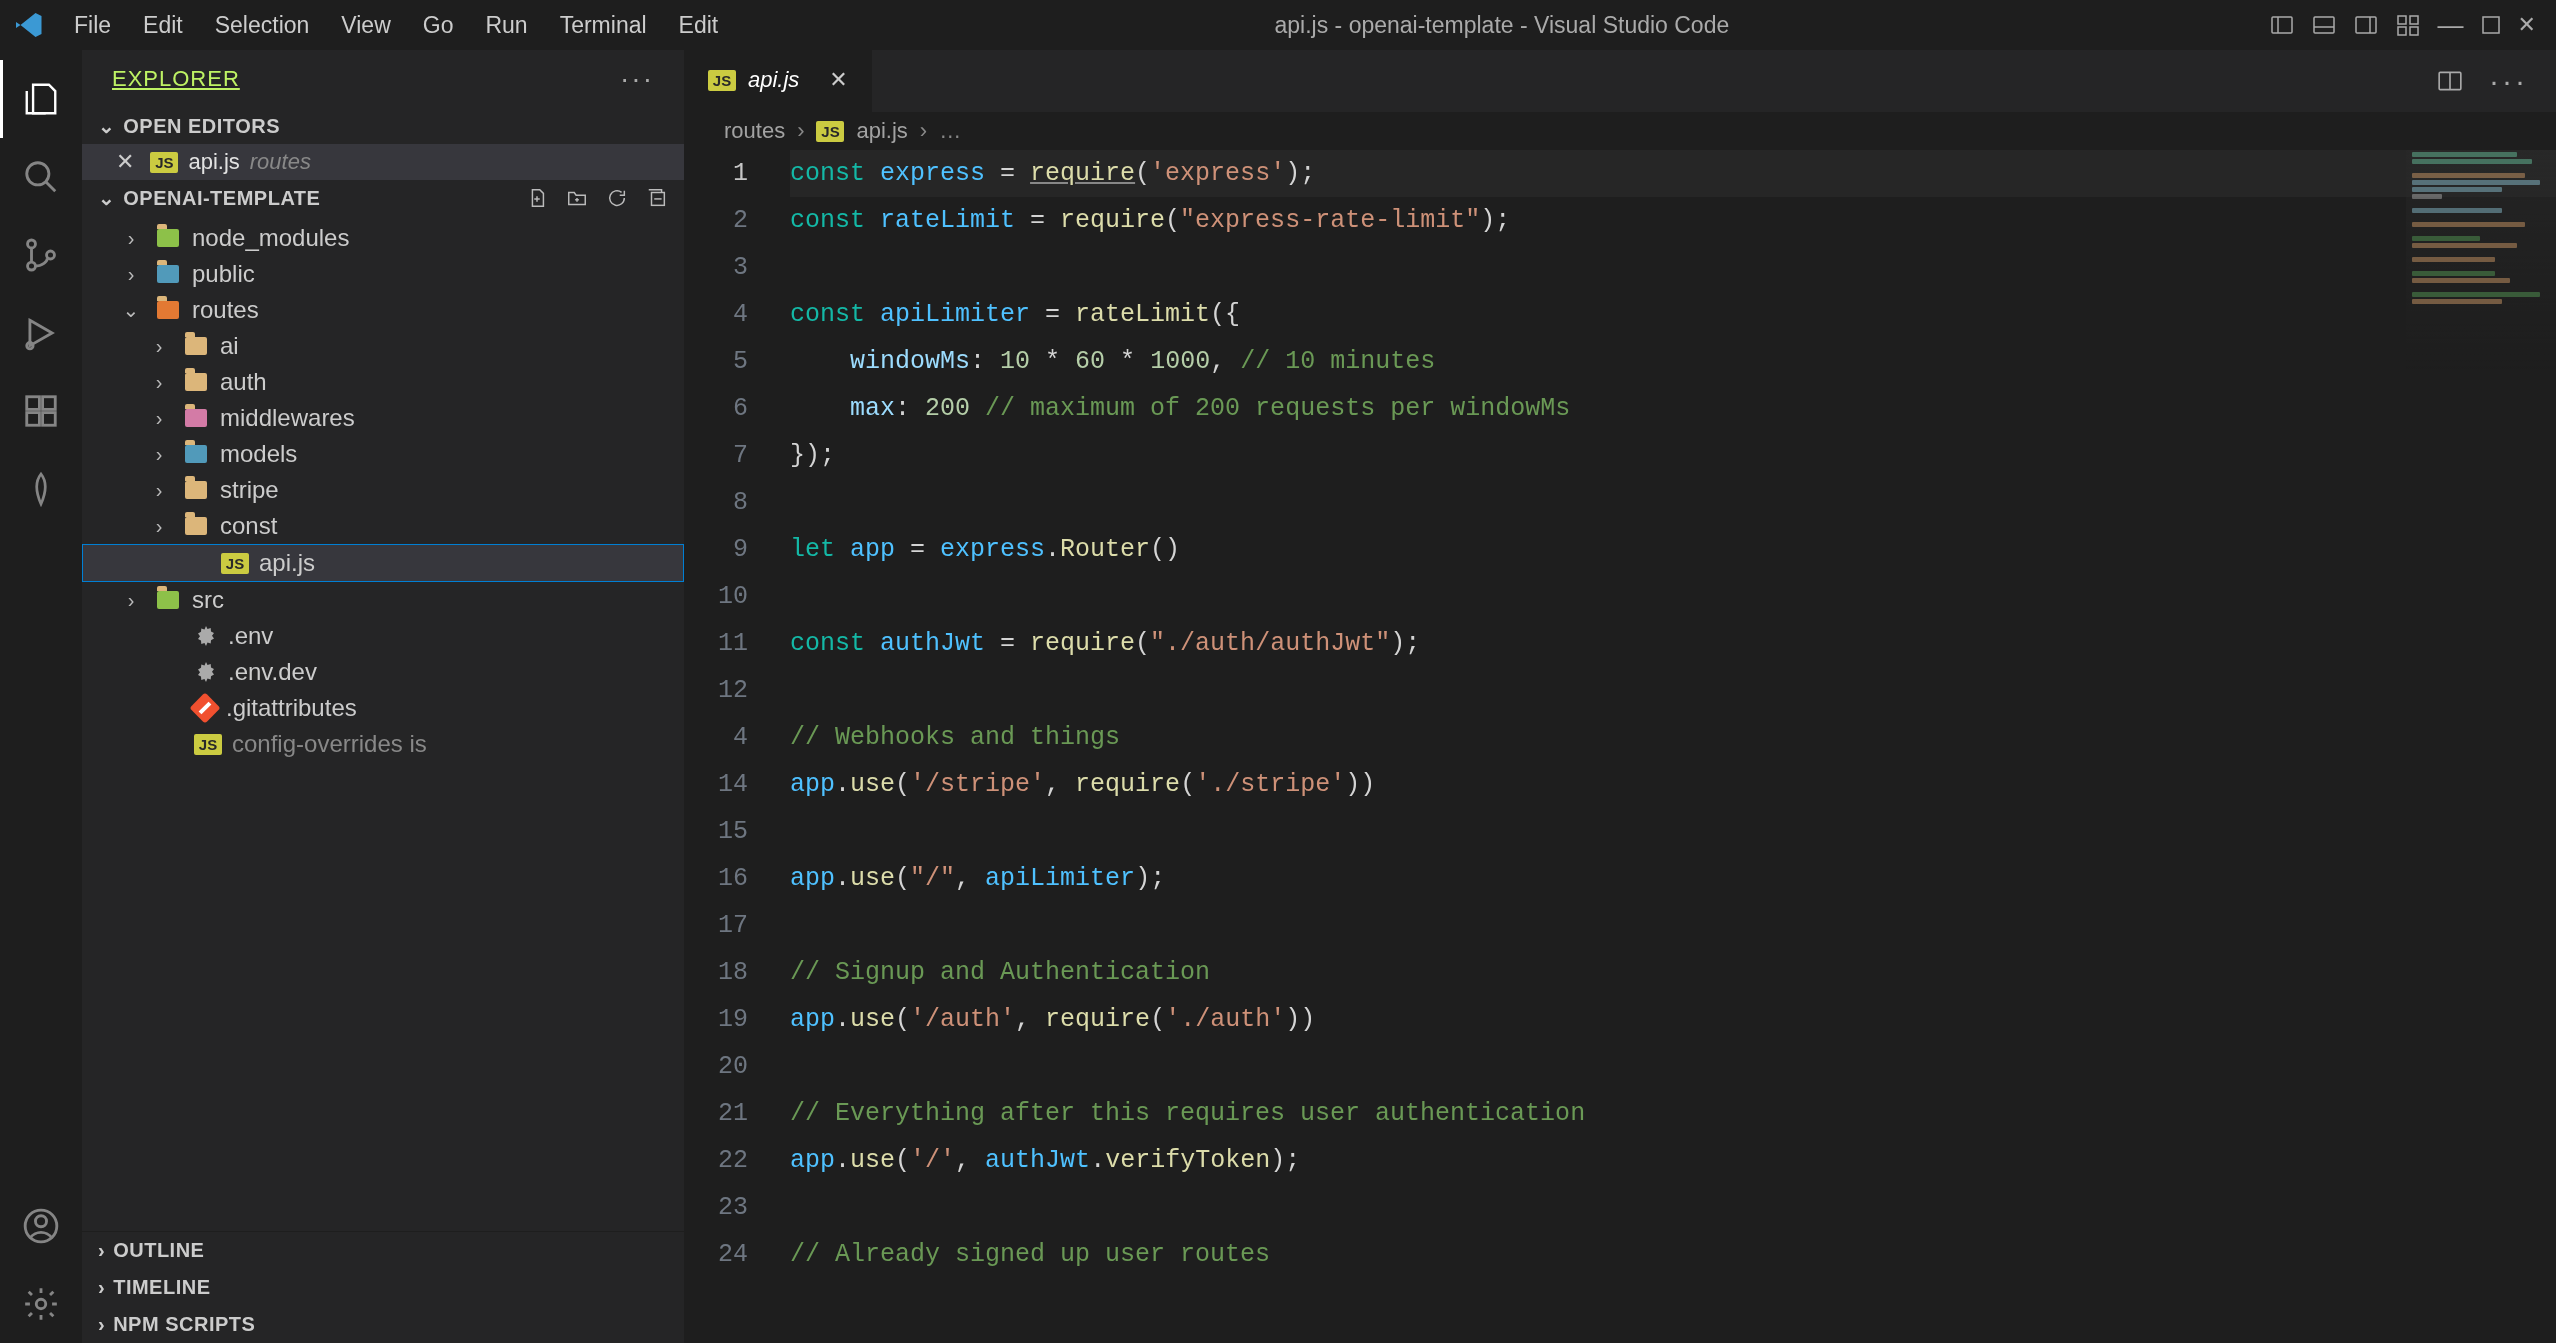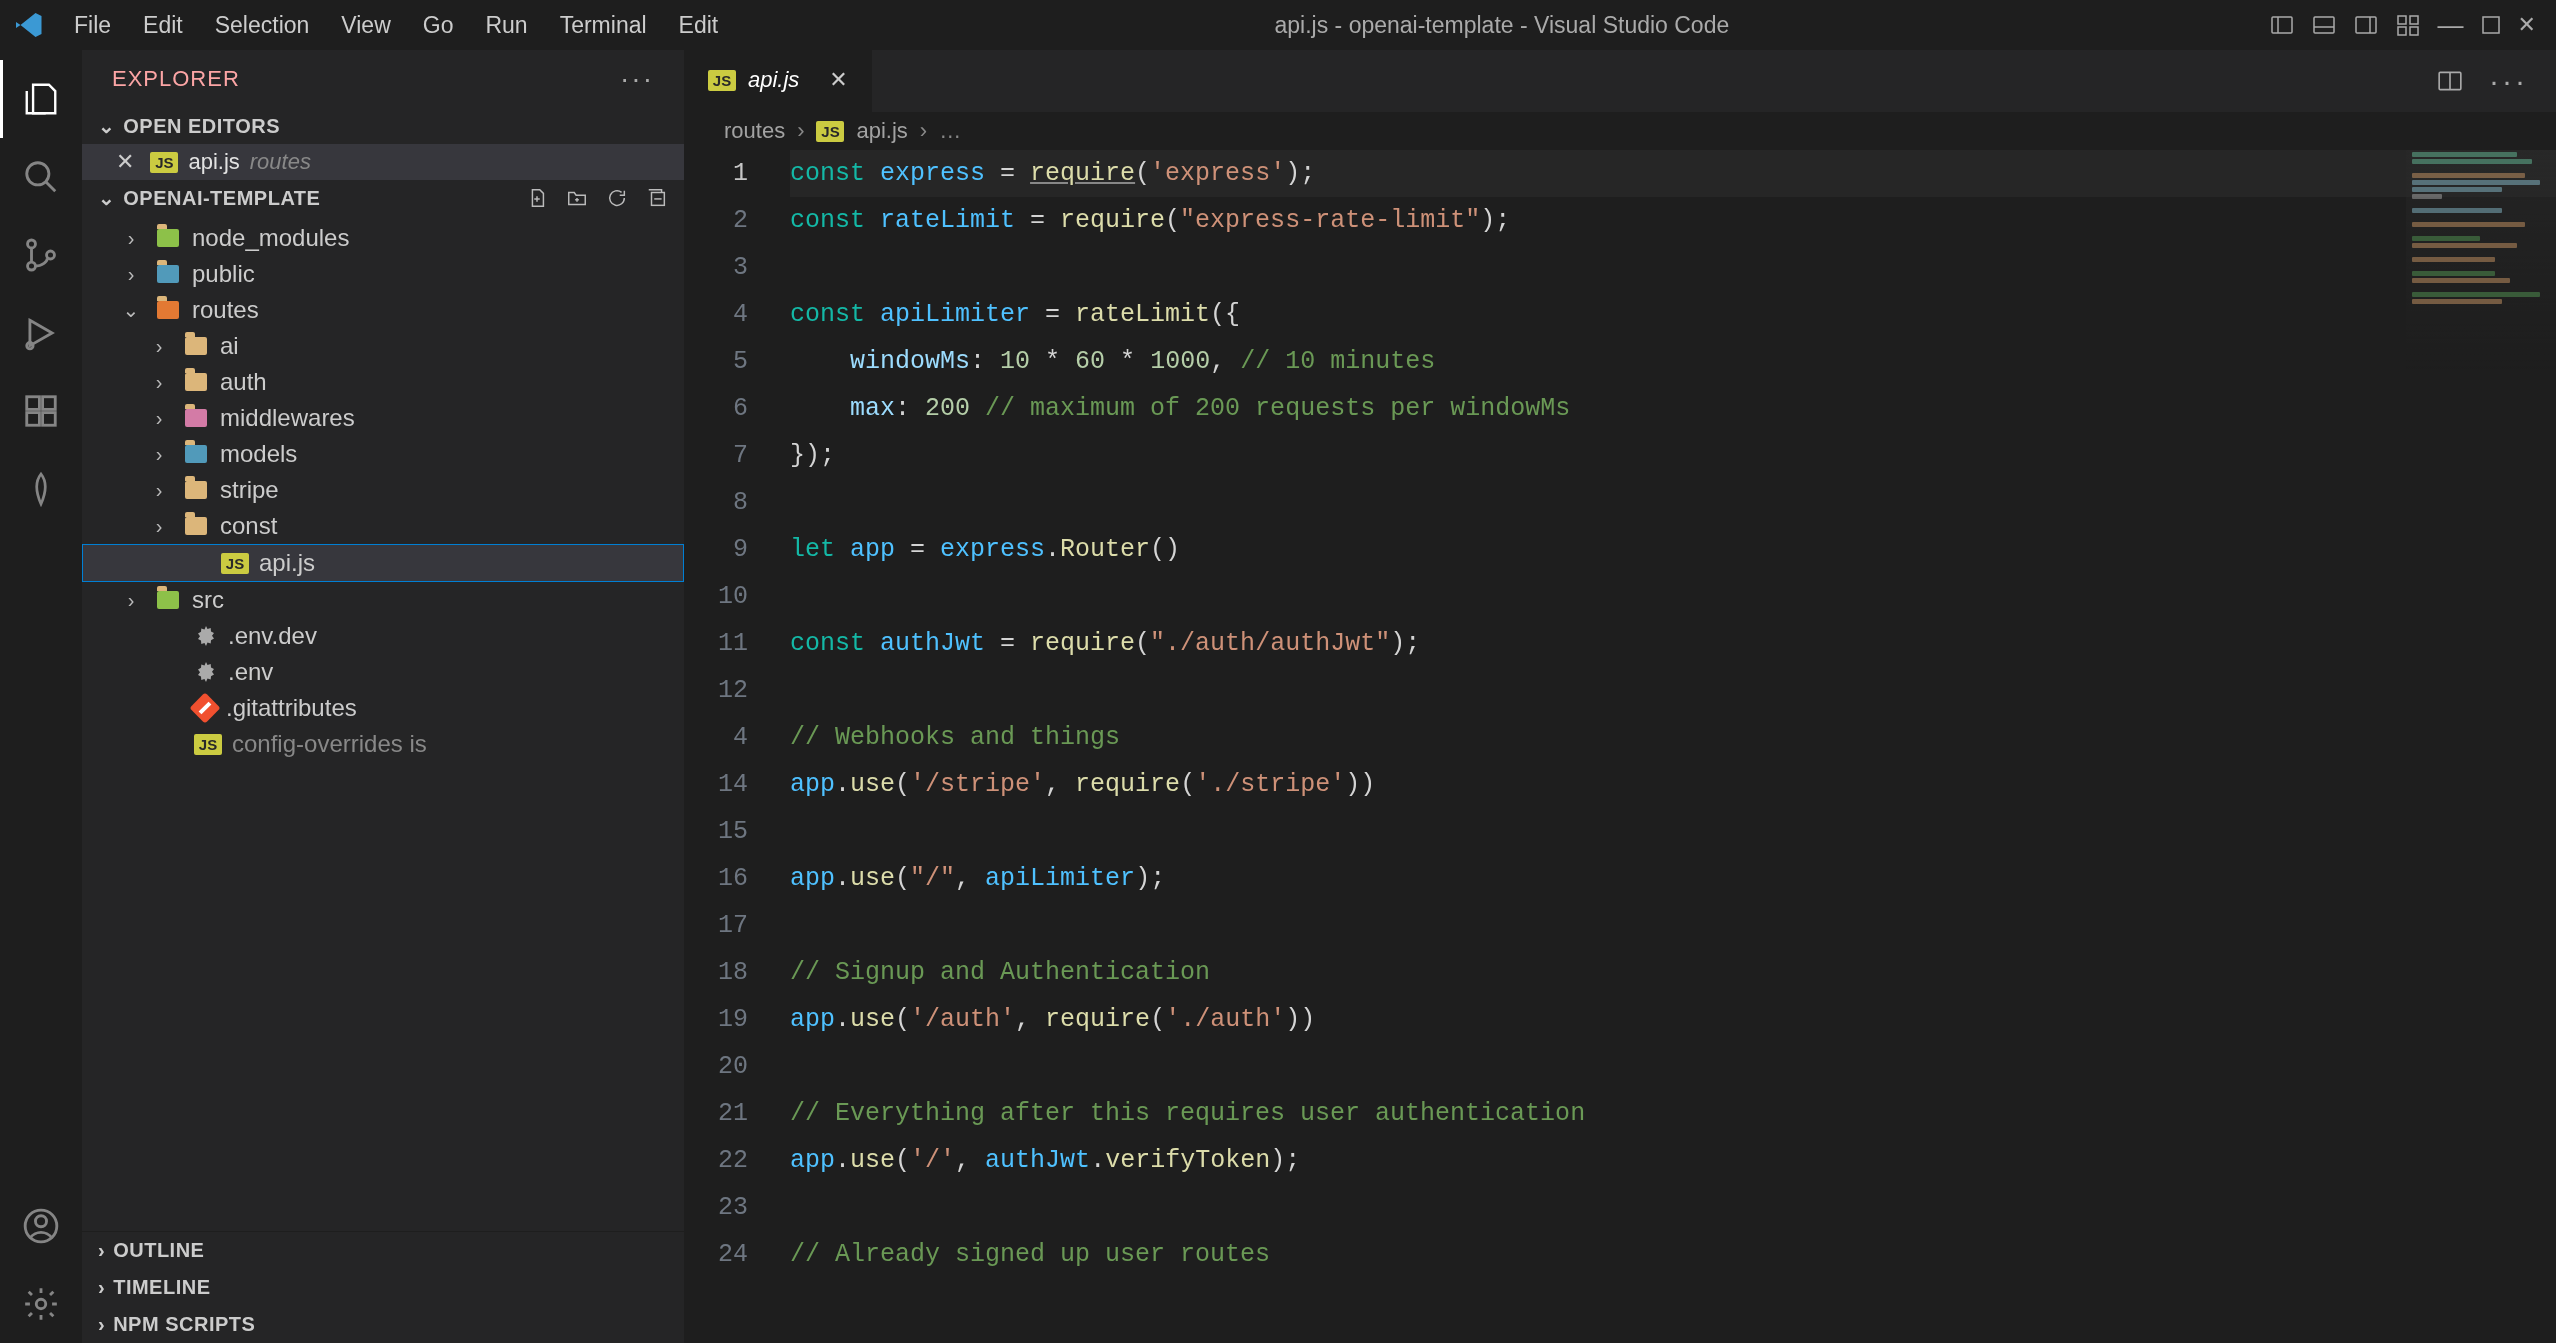--- a/index.html
+++ b/index.html
@@ -74,21 +74,21 @@
   overflow: hidden;
 }
 .panel-header {
   display: flex;
   align-items: center;
   padding: 13px 30px;
   justify-content: space-between;
   font-size: 22px;
   letter-spacing: 1px;
 }
-.panel-header .title { color: #fca5a5; }
+.panel-header .title { color: #bef264; text-decoration: underline; }
 .panel-header .dots { color: #aaa; font-size: 28px; letter-spacing: 2px; }
 .section-header {
   display: flex;
   align-items: center;
   padding: 6px 16px;
   font-weight: 600;
   font-size: 20px;
   letter-spacing: 0.5px;
   color: #ccc;
   gap: 8px;
@@ -481,31 +481,31 @@
           <span>src</span>
         </div>
         <div class="tree-item depth-file">
           <span class="chev"></span>
           <span>
             <svg class="gear-icon-svg" viewBox="0 0 24 24" fill="#aaa">
               <circle cx="12" cy="12" r="3" fill="#1e1e1e"></circle>
               <path d="M12 2l1.5 3 3.2-1 .3 3.4 3 1.6-2 2.8 2 2.8-3 1.6-.3 3.4-3.2-1L12 22l-1.5-3-3.2 1-.3-3.4-3-1.6 2-2.8-2-2.8 3-1.6.3-3.4 3.2 1z"></path>
             </svg>
           </span>
-          <span>.env.dev</span>
+          <span>.env</span>
         </div>
         <div class="tree-item depth-file">
           <span class="chev"></span>
           <span>
             <svg class="gear-icon-svg" viewBox="0 0 24 24" fill="#aaa">
               <circle cx="12" cy="12" r="3" fill="#1e1e1e"></circle>
               <path d="M12 2l1.5 3 3.2-1 .3 3.4 3 1.6-2 2.8 2 2.8-3 1.6-.3 3.4-3.2-1L12 22l-1.5-3-3.2 1-.3-3.4-3-1.6 2-2.8-2-2.8 3-1.6.3-3.4 3.2 1z"></path>
             </svg>
           </span>
-          <span>.env</span>
+          <span>.env.dev</span>
         </div>
         <div class="tree-item depth-file">
           <span class="chev"></span>
           <span class="git-icon-file"></span>
           <span>.gitattributes</span>
         </div>
         <div class="tree-item depth-file">
           <span class="chev"></span>
           <span class="js-badge">JS</span>
           <span class="truncated">config-overrides is</span>

